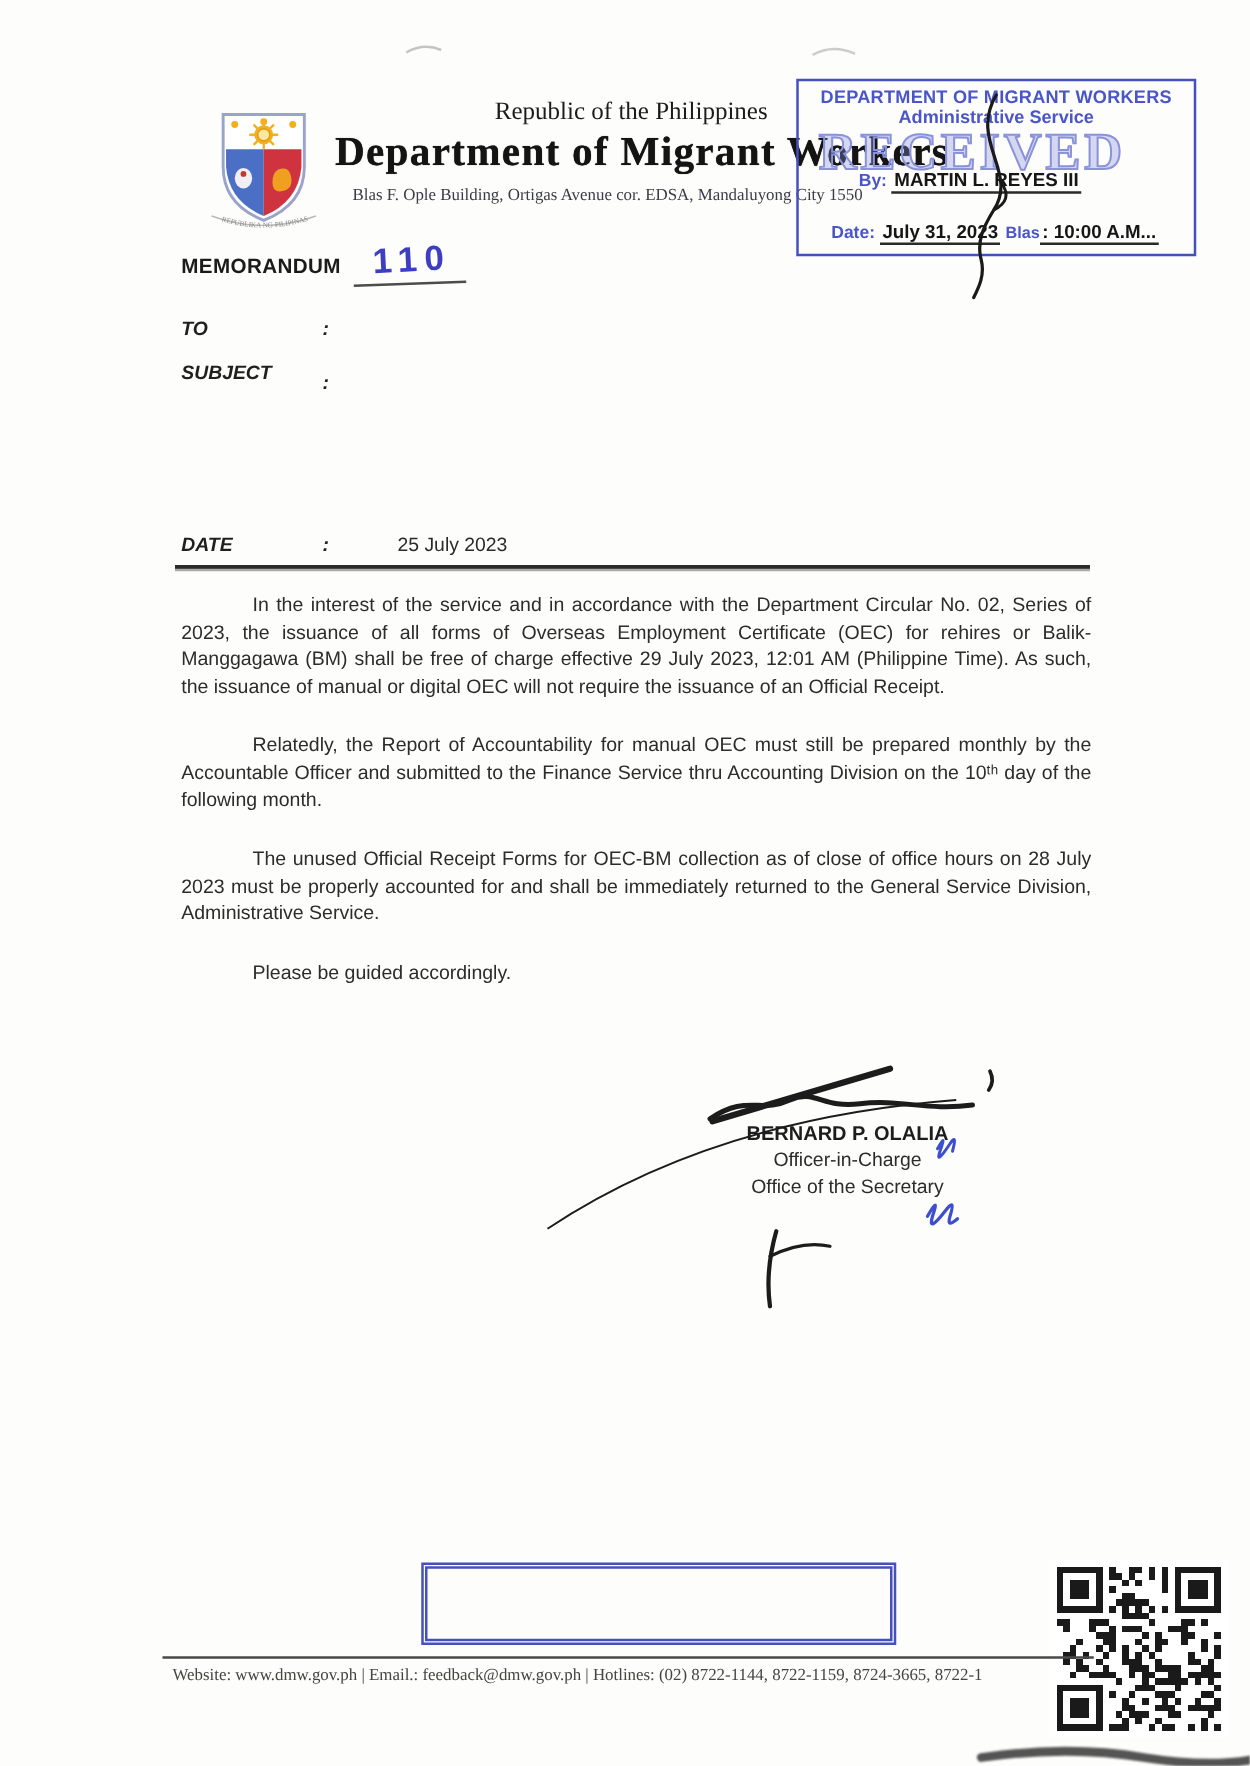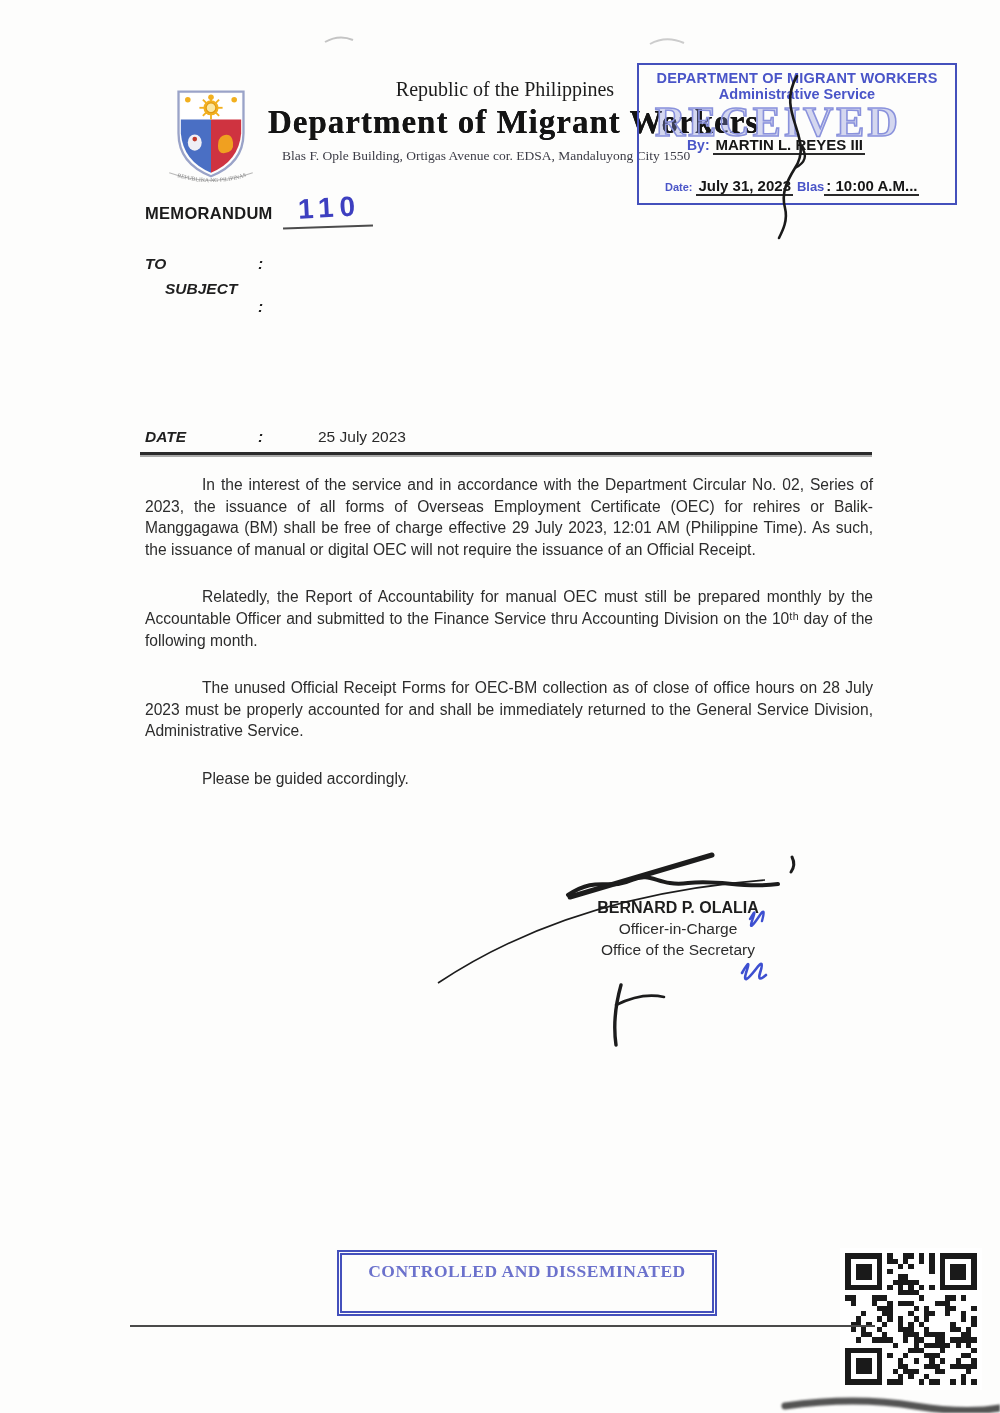--- a/index.html
+++ b/index.html
@@ -91,39 +91,39 @@
 
   <div class="abs stamp" style="left:637px;top:63px;width:316px;height:138px;">
     <div class="l1">DEPARTMENT OF MIGRANT WORKERS</div>
     <div class="l2">Administrative Service</div>
     <div class="abs received" style="left:16px;top:33px;">RECEIVED</div>
     <div class="abs stampline" style="left:48px;top:71px;">
       <span class="blab">By:</span>
       <span class="bval" style="font-size:15px;">MARTIN L. REYES III</span>
     </div>
     <div class="abs stampline" style="left:26px;top:112px;">
-      <span class="blab" style="font-size:11px;text-align:right;">Date:</span>
+      <span class="blab" style="font-size:14px;text-align:right;">Date:</span>
       <span class="bval" style="font-size:15px;">July 31, 2023</span>
       <span class="blab" style="font-size:13px;">Blas</span><span class="bval" style="font-size:15px;">: 10:00 A.M...</span>
     </div>
   </div>
 
   <svg class="abs" style="left:735px;top:68px;" width="130" height="175">
     <path d="M62 8 C 40 45, 80 70, 60 100 C 52 113, 46 125, 50 140 C 53 152, 48 162, 44 170" stroke="#1a1a1a" stroke-width="2.6" fill="none" stroke-linecap="round"></path>
     <path d="M60 100 q 16 -8 6 -22" stroke="#1a1a1a" stroke-width="2.4" fill="none"></path>
   </svg>
 
   <div class="abs memo-title" style="left:145px;top:204px;">MEMORANDUM</div>
   <div class="abs memo-num" style="left:298px;top:192px;">110</div>
   <div class="abs" style="left:283px;top:226px;width:90px;height:2px;background:#4c4c4c;transform:rotate(-2deg);"></div>
 
   <div class="abs label" style="left:145px;top:255px;">TO</div>
   <div class="abs label" style="left:258px;top:255px;">:</div>
 
-  <div class="abs label" style="left:145px;top:280px;margin-left:20px;">SUBJECT</div>
+  <div class="abs label" style="left:145px;top:290px;">SUBJECT</div>
   <div class="abs label" style="left:258px;top:298px;">:</div>
 
   <div class="abs label" style="left:145px;top:428px;">DATE</div>
   <div class="abs label" style="left:258px;top:428px;">:</div>
   <div class="abs" style="left:318px;top:428px;font-size:15.5px;color:#2a2a2a;">25 July 2023</div>
 
   <div class="abs rule" style="left:140px;top:452px;width:732px;height:3px;"></div>
 
   <div class="abs bodytext" style="left:145px;top:474px;">
     <p>In the interest of the service and in accordance with the Department Circular No. 02, Series of 2023, the issuance of all forms of Overseas Employment Certificate (OEC) for rehires or Balik-Manggagawa (BM) shall be free of charge effective 29 July 2023, 12:01 AM (Philippine Time). As such, the issuance of manual or digital OEC will not require the issuance of an Official Receipt.</p>
@@ -143,21 +143,20 @@
     <path d="M148 60 C 178 40 188 56 212 45 C 232 36 238 52 268 48 C 300 44 322 54 358 49" stroke="#1c1c1c" stroke-width="4" fill="none" stroke-linecap="round"></path>
     <path d="M372 22 q 4 8 -1 15" stroke="#1c1c1c" stroke-width="3" fill="none" stroke-linecap="round"></path>
     <path d="M201 150 q -9 32 -5 60" stroke="#1c1c1c" stroke-width="3.4" fill="none" stroke-linecap="round"></path>
     <path d="M196 170 q 26 -13 48 -8" stroke="#1c1c1c" stroke-width="2.6" fill="none" stroke-linecap="round"></path>
 
     <path d="M330 84 q 8 -14 2 2 q -4 12 8 -6 q 6 -9 2 6" stroke="#3d4fd0" stroke-width="2.4" fill="none" stroke-linecap="round"></path>
     <path d="M322 138 q 10 -18 4 0 q -4 14 10 -4 q 9 -12 4 4 q -3 10 6 2" stroke="#3d4fd0" stroke-width="2.6" fill="none" stroke-linecap="round"></path>
   </svg>
 
   <div class="abs dissem" style="left:337px;top:1250px;width:370px;height:56px;">
-    <div class="t">CONTROLLED AND DISSEMINATED</div>
   </div>
 
   <div class="abs qr" style="left:840px;top:1248px;width:142px;height:142px;">
     <svg width="142" height="142" viewBox="-1 -1 27 27" shape-rendering="crispEdges">
       <rect x="-1" y="-1" width="27" height="27" fill="#ffffff"></rect>
       <g id="qr-cells" fill="#1a1a1a">
           <rect x="0" y="0" width="7" height="7"></rect>
           <rect x="1" y="1" width="5" height="5" fill="#fff"></rect>
           <rect x="2" y="2" width="3" height="3"></rect>
           <rect x="18" y="0" width="7" height="7"></rect>
@@ -340,17 +339,18 @@
           <rect x="16" y="24" width="1" height="1"></rect>
           <rect x="17" y="24" width="1" height="1"></rect>
           <rect x="20" y="24" width="1" height="1"></rect>
           <rect x="22" y="24" width="1" height="1"></rect>
           <rect x="24" y="24" width="1" height="1"></rect>
         </g>
     </svg>
   </div>
 
   <div class="abs footline" style="left:130px;top:1325px;width:745px;height:2px;"></div>
+  <div class="abs footer" style="left:138px;top:1332px;">Website: www.dmw.gov.ph | Email.: feedback@dmw.gov.ph | Hotlines: (02) 8722-1144, 8722-1159, 8724-3665, 8722-1</div>
 
   <svg class="abs smudge" style="left:600px;top:1392px;" width="400" height="21">
     <path d="M185 14 q 70 -10 130 0 q 50 8 85 2" stroke="#2a2a2a" stroke-width="7" fill="none" stroke-linecap="round"></path>
   </svg>
 </div>
 
 </body></html>

